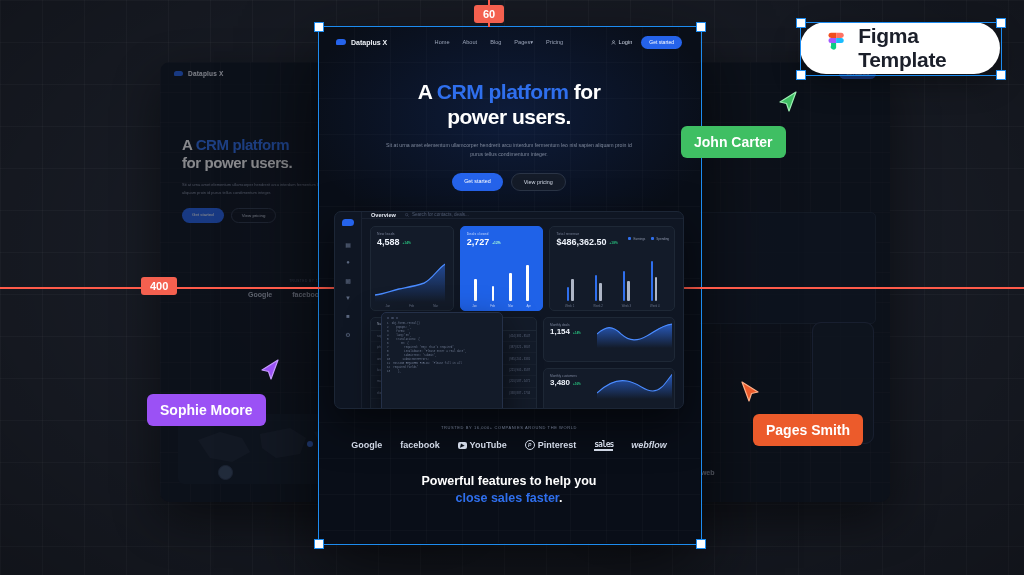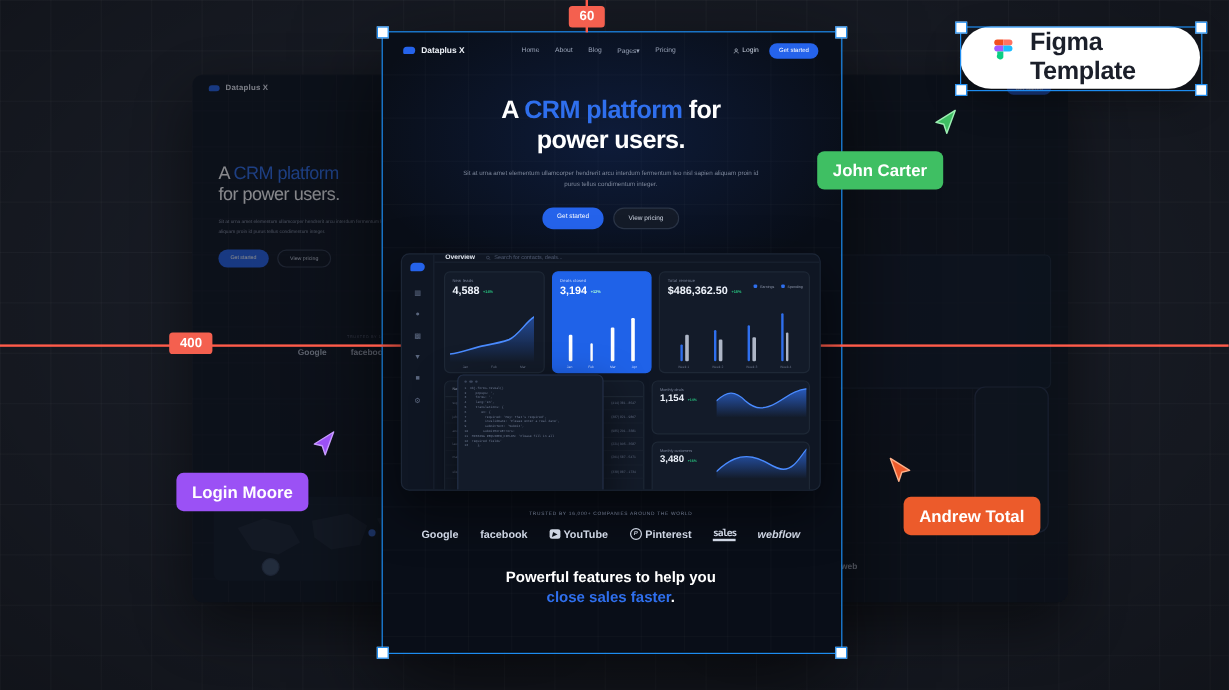--- a/index.html
+++ b/index.html
@@ -37,21 +37,21 @@
 
   
   .nav{display:flex;align-items:center;height:22px;padding:0 14px;}
   .brand{display:flex;align-items:center;gap:5px;color:#e8ecf5;font-size:6.5px;font-weight:600;letter-spacing:.2px;}
   .brand .blob{width:9px;height:5px;background:#2563eb;border-radius:5px 5px 5px 2px;display:inline-block;}
   .nav-links{display:flex;gap:11px;margin-left:auto;margin-right:auto;}
   .nav-links span{color:#98a2b8;font-size:5px;}
   .btn-pill{background:#2563eb;color:#fff;font-size:4.6px;padding:3px 7px;border-radius:9px;white-space:nowrap;}
 
   
-  .hero-h1{font-weight:400;color:#ffffff;letter-spacing:-.4px;}
+  .hero-h1{font-weight:700;color:#ffffff;letter-spacing:-.4px;}
   .accent{color:#2f6fed;}
   .hero-p{color:#8b94a8;}
   .btn-row{display:flex;gap:7px;}
   .btn-primary{background:#2563eb;color:#fff;border-radius:20px;text-align:center;}
   .btn-ghost{background:transparent;border:1px solid #313a4c;color:#cfd6e4;border-radius:20px;text-align:center;}
 
   
   #main-artboard{
     position:absolute;left:318px;top:26px;width:382px;height:517px;
     background:#090e18;overflow:hidden;
@@ -337,21 +337,21 @@
           <div class="axis">
             <span>Jan</span>
             <span>Feb</span>
             <span>Mar</span>
           </div>
         </div>
 
         <div class="card blue">
           <div class="lbl">Deals closed</div>
           <div class="val">
-              <span>3,194</span>
+              <span>2,727</span>
               <span class="pct">+12%</span>
             </div>
           <div class="bars">
             <i class="b" style="height:22px;"></i>
               <i class="b" style="height:15px;"></i>
               <i class="b" style="height:28px;"></i>
               <i class="b" style="height:36px;"></i>
           </div>
           <div class="axis">
             <span style="color:#cddcff">Jan</span>
@@ -534,23 +534,23 @@
 </div>
 <div class="sel-rect" style="left:800px;top:22px;width:200px;height:52px;"></div>
 <div class="handle" style="left:796px;top:18px;"></div>
 <div class="handle" style="left:996px;top:18px;"></div>
 <div class="handle" style="left:796px;top:70px;"></div>
 <div class="handle" style="left:996px;top:70px;"></div>
 
 <svg class="cursor-svg" style="left:260px;top:358px;" width="20" height="24" viewBox="0 0 20 24">
   <path d="M18 2 L2 12 L8.5 13.5 L11 21 Z" fill="#9b51f5" stroke="#c79bff" stroke-width="1.2" stroke-linejoin="round"></path>
 </svg>
-<div class="cur-label" style="left:147px;top:394px;background:#9b51f5;">Login Moore</div>
+<div class="cur-label" style="left:147px;top:394px;background:#9b51f5;">Sophie Moore</div>
 
 <svg class="cursor-svg" style="left:778px;top:90px;" width="20" height="24" viewBox="0 0 20 24">
   <path d="M18 2 L2 12 L8.5 13.5 L11 21 Z" fill="#3fbf63" stroke="#9ef0b4" stroke-width="1.2" stroke-linejoin="round"></path>
 </svg>
 <div class="cur-label" style="left:681px;top:126px;background:#3fbf63;">John Carter</div>
 
 <svg class="cursor-svg" style="left:740px;top:380px;" width="20" height="24" viewBox="0 0 20 24">
   <path d="M2 2 L18 12 L11.5 13.5 L9 21 Z" fill="#ec5b2b" stroke="#ffb089" stroke-width="1.2" stroke-linejoin="round"></path>
 </svg>
-<div class="cur-label" style="left:753px;top:414px;background:#ec5b2b;">Andrew Total</div>
+<div class="cur-label" style="left:753px;top:414px;background:#ec5b2b;">Pages Smith</div>
 
 </body></html>

